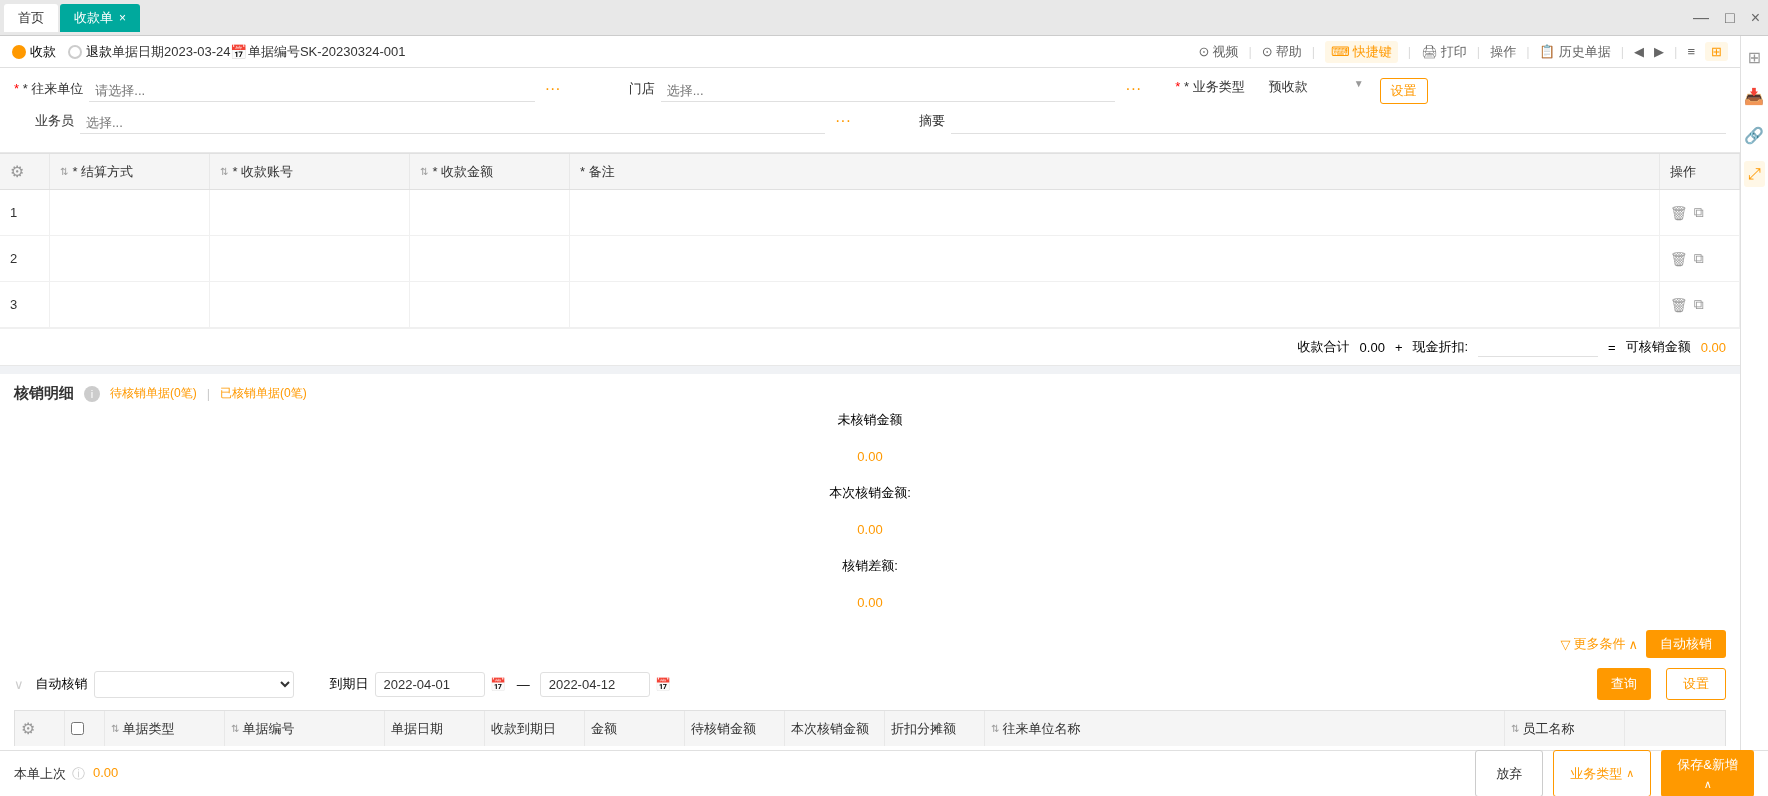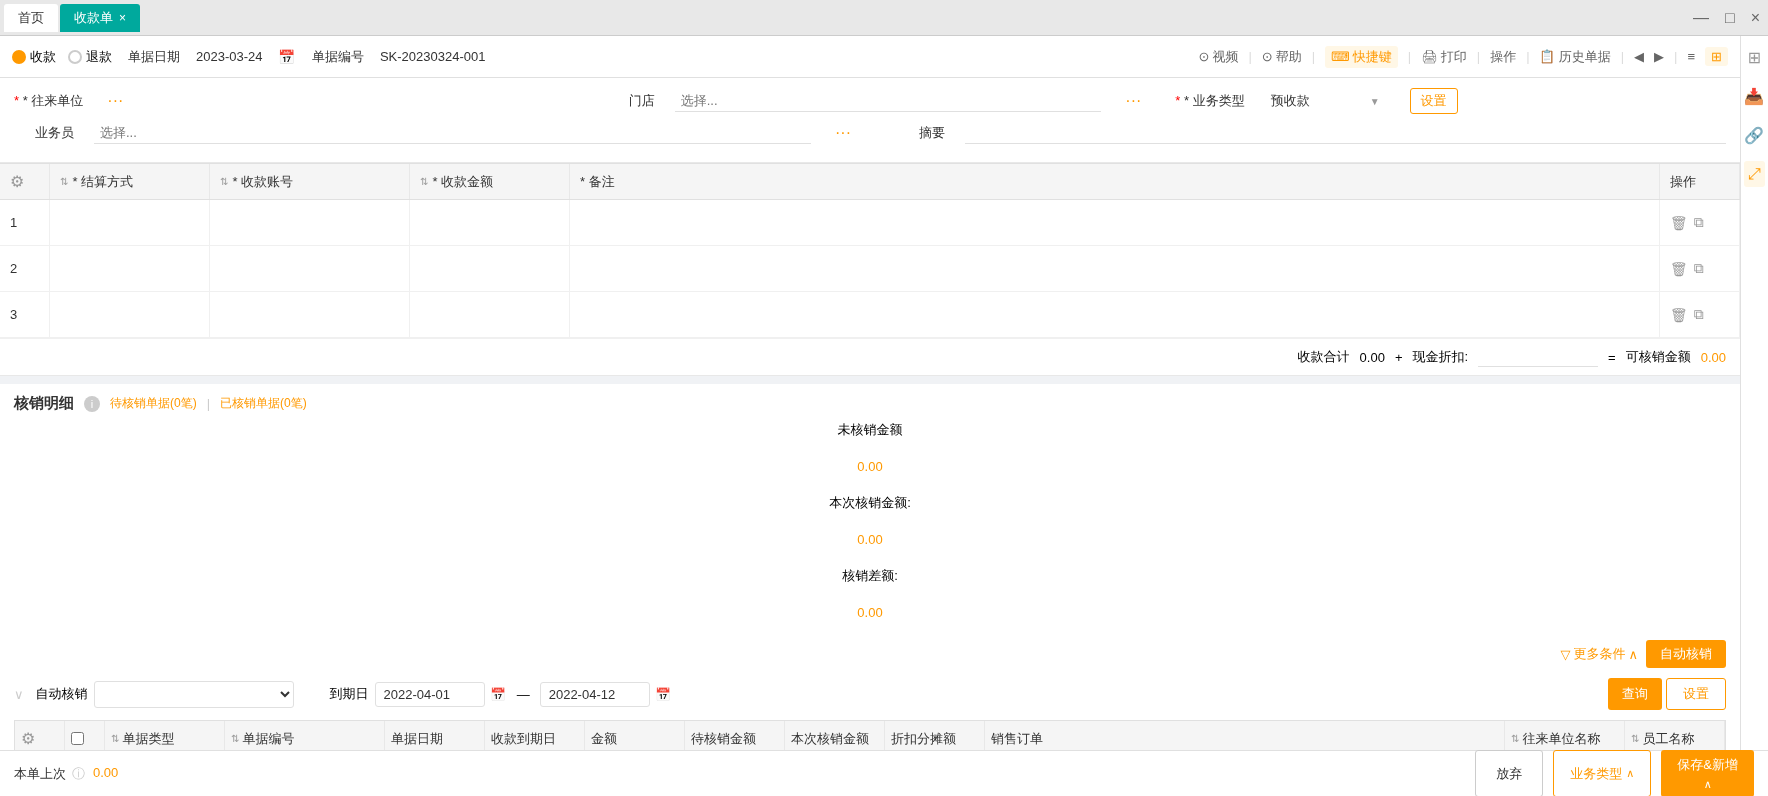--- a/index.html
+++ b/index.html
@@ -18,40 +18,40 @@
       background: #00a99d; color: #fff; padding: 0 14px; height: 28px; line-height: 28px;
       cursor: pointer; border-radius: 3px 3px 0 0; display: flex; align-items: center; gap: 6px;
     }
     .tab-close { font-size: 12px; cursor: pointer; }
     .tab-bar-right { margin-left: auto; display: flex; align-items: center; gap: 8px; }
     .win-btn { cursor: pointer; font-size: 16px; color: #666; padding: 0 4px; }
 
     
     .toolbar {
       display: flex; align-items: center; background: #fff; padding: 6px 12px;
-      border-bottom: 1px solid #e0e0e0; gap: 16px; height: 42px;
+      border-bottom: 1px solid #e0e0e0; height: 32px;
     }
     .radio-group { display: flex; gap: 12px; align-items: center; }
     .radio-item { display: flex; align-items: center; gap: 4px; cursor: pointer; }
     .radio-dot { width: 14px; height: 14px; border-radius: 50%; border: 2px solid #f90; background: #f90; }
     .radio-empty { width: 14px; height: 14px; border-radius: 50%; border: 2px solid #ccc; background: #fff; }
     .field-label { color: #333; }
     .field-value { color: #333; font-weight: 500; }
     .calendar-icon { color: #f90; cursor: pointer; font-size: 14px; }
     .toolbar-right { margin-left: auto; display: flex; align-items: center; gap: 10px; }
     .toolbar-btn { color: #666; cursor: pointer; display: flex; align-items: center; gap: 3px; }
     .toolbar-btn-active { color: #f90; cursor: pointer; display: flex; align-items: center; gap: 3px; background: #fff7e6; padding: 2px 6px; border-radius: 3px; }
     .separator { color: #ddd; }
 
     
     .form-area {
       background: #fff; padding: 10px 14px; border-bottom: 1px solid #e8e8e8;
     }
     .form-row { display: flex; align-items: center; gap: 0; margin-bottom: 8px; }
-    .form-field { display: flex; align-items: center; gap: 20px; flex: 1; }
+    .form-field { display: flex; align-items: flex-start; gap: 6px; flex: 1; }
     .form-field label { color: #333; white-space: nowrap; min-width: 60px; text-align: right; }
     .form-input {
       flex: 1; border: none; border-bottom: 1px solid #e0e0e0; outline: none;
       padding: 3px 6px; color: #999; background: transparent; min-width: 180px;
     }
     .dots-btn { color: #f90; cursor: pointer; font-size: 16px; padding: 0 4px; }
     .settings-btn {
       background: #fff; border: 1px solid #f90; color: #f90; padding: 3px 10px;
       cursor: pointer; border-radius: 3px; white-space: nowrap;
     }
@@ -252,35 +252,36 @@
   </div>
 
   <div class="form-area">
     <div class="form-row">
 
       <div class="form-field">
         <label>
           <span style="color:#f00">*</span>
           <span>* 往来单位</span>
         </label>
+        <input class="form-input" type="text" placeholder="请选择..." style="">
         <span class="dots-btn">···</span>
       </div>
 
       <div class="form-field" style="margin-left:30px;">
         <label>门店</label>
         <input class="form-input" type="text" placeholder="选择..." style="">
         <span class="dots-btn">···</span>
       </div>
 
       <div class="form-field" style="margin-left:30px;">
         <label>
           <span style="color:#f00">*</span>
           <span>* 业务类型</span>
         </label>
-        <span style="margin-left:6px; color:#333;">预收款</span>
+        <span style="margin-left:18px; color:#333;">预收款</span>
         <span class="dropdown-icon" style="margin-left:40px;">▼</span>
         <button class="settings-btn" style="margin-left:10px;">设置</button>
       </div>
     </div>
 
     <div class="form-row">
 
       <div class="form-field">
         <label style="min-width:60px; text-align:right;">业务员</label>
         <input class="form-input" type="text" placeholder="选择..." style="">
@@ -417,21 +418,21 @@
       </div>
       <div class="filter-field" style="margin-left:24px;">
         <label>到期日</label>
         <input class="date-input" type="text" value="2022-04-01" style="">
         <span class="date-icon">📅</span>
         <span style="margin:0 4px;">—</span>
         <input class="date-input" type="text" value="2022-04-12" style="">
         <span class="date-icon">📅</span>
       </div>
 
-      <div style="margin-left:auto; display:flex; gap:4px;">
+      <div style="margin-left:auto; display:flex; gap:15px;">
         <button class="auto-btn">查询</button>
         <button class="btn-draft">设置</button>
       </div>
     </div>
 
     <div class="bottom-table-header">
       <div class="bottom-th">
         <span class="gear-icon">⚙</span>
       </div>
       <div class="bottom-th">
@@ -455,23 +456,20 @@
         <span>金额</span>
       </div>
       <div class="bottom-th">
         <span>待核销金额</span>
       </div>
       <div class="bottom-th">
         <span>本次核销金额</span>
       </div>
       <div class="bottom-th">
         <span>折扣分摊额</span>
-      </div>
-      <div class="bottom-th">
-        <span>销售订单</span>
       </div>
       <div class="bottom-th">
         <span class="th-sort">⇅</span>
         <span>往来单位名称</span>
       </div>
       <div class="bottom-th">
         <span class="th-sort">⇅</span>
         <span>员工名称</span>
       </div>
     </div>

